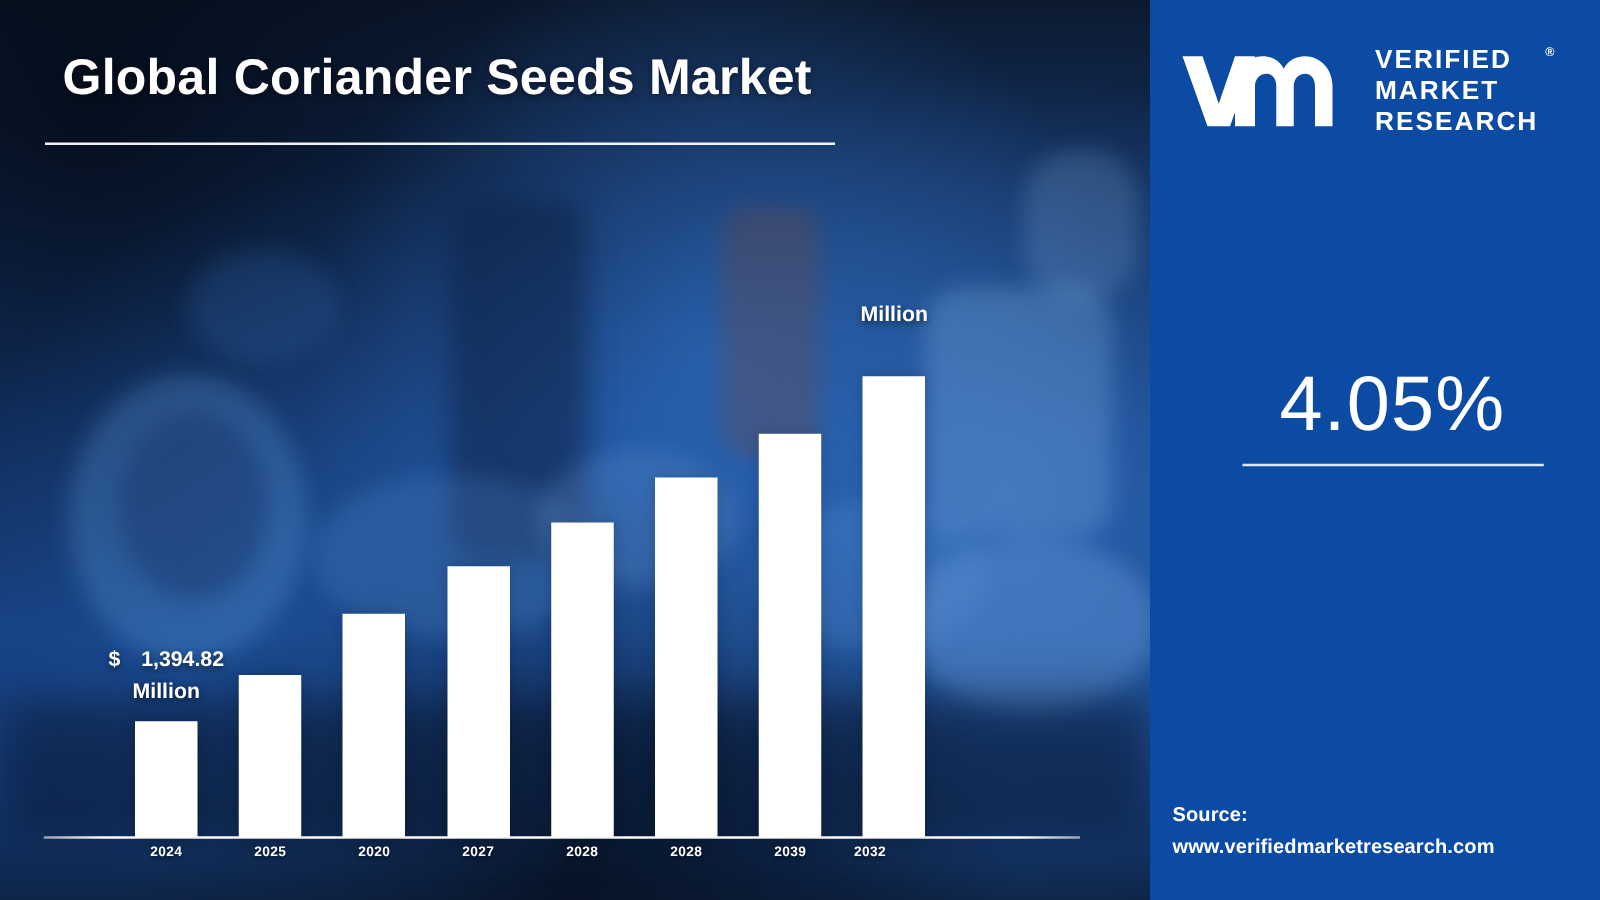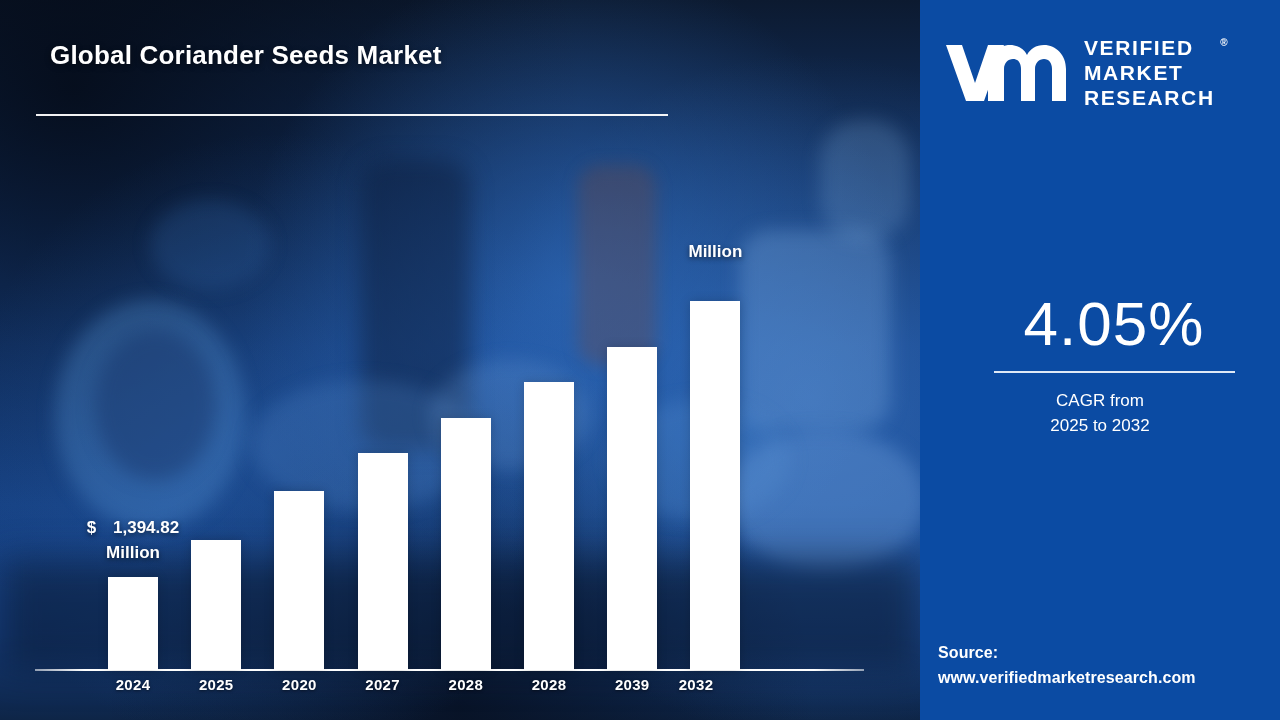--- a/index.html
+++ b/index.html
@@ -39,56 +39,56 @@
   .b7{left:610px;top:400px;width:180px;height:120px;background:rgba(90,145,212,.26);}
   .b8{left:250px;top:380px;width:230px;height:130px;background:rgba(88,142,210,.24);}
   .b9{left:430px;top:360px;width:160px;height:110px;background:rgba(120,170,228,.22);}
   .b10{left:820px;top:120px;width:90px;height:120px;background:rgba(150,195,240,.20);border-radius:40px;}
   .b11{left:0px;top:560px;width:920px;height:110px;background:rgba(10,24,48,.55);filter:blur(18px);border-radius:0;}
   .b12{left:150px;top:200px;width:120px;height:90px;background:rgba(60,120,195,.20);}
 
   
   .title{
     position:absolute;left:50px;top:40px;width:640px;
-    color:#ffffff;font-size:26px;font-weight:600;letter-spacing:.2px;
+    color:#ffffff;font-size:40px;font-weight:600;letter-spacing:.2px;
     text-shadow:0 2px 6px rgba(0,0,0,.45);
   }
   .title-rule{
     position:absolute;left:36px;top:114px;width:632px;height:2px;background:#ffffff;opacity:.95;
   }
 
   
   .chart{position:absolute;left:0;top:0;width:920px;height:720px;}
   .axis{
     position:absolute;left:35px;top:669px;width:829px;height:2px;
     background:linear-gradient(90deg,rgba(255,255,255,.55),#ffffff 6%,#ffffff 94%,rgba(255,255,255,.55));
   }
   .bar{
     position:absolute;width:50px;background:#ffffff;bottom:50px;
     box-shadow:0 0 10px rgba(0,0,0,.18);
   }
   .xlab{
     position:absolute;top:676px;width:84px;text-align:center;
-    color:#ffffff;font-size:15px;font-weight:600;letter-spacing:.3px;
+    color:#ffffff;font-size:11px;font-weight:600;letter-spacing:.3px;
     text-shadow:0 1px 3px rgba(0,0,0,.5);
   }
   .vlabel{
     position:absolute;color:#ffffff;font-size:17px;font-weight:600;
     line-height:25px;text-align:center;width:170px;
     text-shadow:0 2px 5px rgba(0,0,0,.55);white-space:pre;
   }
   .vlabel .cur{letter-spacing:6px;}
 
   
   .right{
     position:absolute;left:920px;top:0;width:360px;height:720px;
     background:#0b4ba3;
   }
   .logo-wrap{
-    position:absolute;left:22px;top:28px;width:320px;height:88px;display:flex;align-items:center;gap:14px;
+    position:absolute;left:22px;top:28px;width:320px;height:88px;display:flex;align-items:center;gap:30px;
   }
   .logo-mark{width:128px;height:66px;flex:0 0 auto;}
   .logo-text{position:relative;color:#ffffff;font-size:21px;font-weight:700;line-height:25px;letter-spacing:1.6px;}
   .reg{position:absolute;right:-13px;top:-5px;font-size:10px;font-weight:700;letter-spacing:0;}
 
   .cagr{
     position:absolute;left:0;top:288px;width:388px;text-align:center;
     color:#ffffff;font-size:62px;font-weight:300;letter-spacing:1px;
   }
   .cagr-rule{position:absolute;left:74px;top:371px;width:241px;height:2px;background:#dfe9f6;}
@@ -158,24 +158,20 @@
       <div class="logo-text">
         <div>VERIFIED</div>
         <div>MARKET</div>
         <div>RESEARCH</div>
         <span class="reg">®</span>
       </div>
     </div>
 
     <div class="cagr">4.05%</div>
     <div class="cagr-rule"></div>
-    <div class="cagr-sub">
-      <div>CAGR from</div>
-      <div>2025 to 2032</div>
-    </div>
 
     <div class="source">
       <div>Source:</div>
       <div>www.verifiedmarketresearch.com</div>
     </div>
   </div>
 
 </div>
 
 </body></html>

